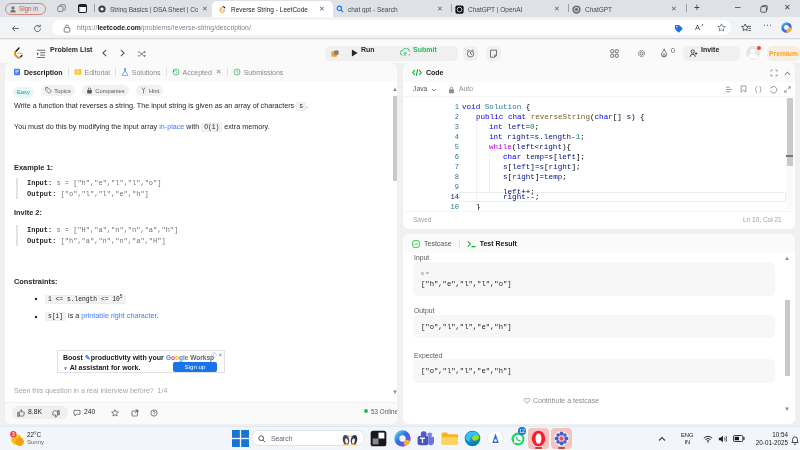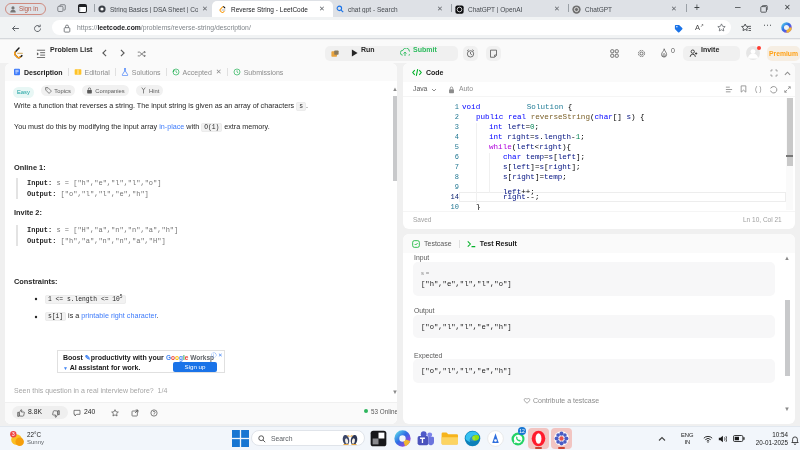--- a/index.html
+++ b/index.html
@@ -35,21 +35,21 @@
 code.ic { font-family:"Liberation Mono",monospace; font-size:6.3px; background:#f2f2f2; border:1px solid #ececec; border-radius:2px; padding:0 2px; color:#262626; }
 .exlabel { font-size:7.4px; font-weight:bold; color:#262626; }
 .expre { border-left:2px solid #e3e3e3; padding-left:9px; font-family:"Liberation Mono",monospace; font-size:7px; color:#737373; line-height:1.5; }
 .expre b { color:#262626; }
 a.lnk { color:#3e7bfa; text-decoration:none; }
 .sbthumb { position:absolute; background:#c8c9cb; border-radius:0px; }
 .sarrow { position:absolute; font-size:6px; color:#8a8a8a; line-height:1; }
 
 .cline { position:absolute; font-family:"Liberation Mono",monospace; font-size:7.6px; white-space:pre; color:#000; }
 .lnum { position:absolute; left:42px; font-family:"Liberation Mono",monospace; font-size:7px; color:#237893; text-align:right; width:14px; }
-.kw { color:#0000ff; } .ty { color:#267f99;margin-left:42px; } .fn { color:#795e26; } .ctl { color:#af00db; } .vr { color:#001080; } .nm { color:#098658; }
+.kw { color:#0000ff; } .ty { color:#267f99; } .fn { color:#795e26; } .ctl { color:#af00db; } .vr { color:#001080; } .nm { color:#098658; }
 
 .tclabel { font-size:6.8px; color:#595959; }
 .tcbox { position:absolute; left:10px; width:362px; background:#f7f7f8; border-radius:5px; }
 .tcval { font-family:"Liberation Mono",monospace; font-size:7.2px; color:#1a1a1a; }
 
 #taskbar { position:absolute; left:0; top:426px; width:800px; height:24px; background:#f2f6fb; border-top:1px solid #e2e8ef; }
 .tbicon { position:absolute; top:3px; width:17px; height:17px; display:flex; align-items:center; justify-content:center; }
 </style>
 </head>
 <body>
@@ -294,21 +294,21 @@
         <span class="chip"><svg width="7" height="7" viewBox="0 0 12 12" style="margin-right:2px">
               <rect x="2" y="5" width="8" height="6" rx="1" fill="#595959"></rect>
               <path d="M4 5 V3.5 a2 2 0 0 1 4 0 V5" fill="none" stroke="#595959" stroke-width="1.2"></path>
             </svg>Companies</span>
         <span class="chip"><svg width="7" height="7" viewBox="0 0 12 12" style="margin-right:2px">
               <path d="M3 1 L6 5 9 1 M6 5 v6" fill="none" stroke="#595959" stroke-width="1.2"></path>
             </svg>Hint</span>
       </div>
       <div class="abs para" style="left:9px;top:19px;width:376px">Write a function that reverses a string. The input string is given as an array of characters <code class="ic">s</code>.</div>
       <div class="abs para" style="left:9px;top:40px;width:376px">You must do this by modifying the input array <a class="lnk">in-place</a> with <code class="ic">O(1)</code> extra memory.</div>
-      <div class="abs exlabel" style="left:9px;top:82px">Online 1:</div>
+      <div class="abs exlabel" style="left:9px;top:82px">Example 1:</div>
       <div class="abs expre" style="left:11px;top:97px"><b>Input:</b> s = ["h","e","l","l","o"]
 <br><b>Output:</b> ["o","l","l","e","h"]</div>
       <div class="abs exlabel" style="left:9px;top:127px">Invite 2:</div>
       <div class="abs expre" style="left:11px;top:144px"><b>Input:</b> s = ["H","a","n","n","a","h"]
 <br><b>Output:</b> ["h","a","n","n","a","H"]</div>
       <div class="abs exlabel" style="left:9px;top:196px">Constraints:</div>
       <div class="abs" style="left:29px;top:216px;width:4px;height:4px;border-radius:50%;background:#262626;transform:scale(0.6)"></div>
       <div class="abs" style="left:40px;top:206px"><code class="ic">1 &lt;= s.length &lt;= 10<sup style="font-size:4.5px">5</sup></code></div>
       <div class="abs" style="left:29px;top:234px;width:4px;height:4px;border-radius:50%;background:#262626;transform:scale(0.6)"></div>
       <div class="abs para" style="left:40px;top:229px"><code class="ic">s[i]</code> is a <a class="lnk">printable right character</a>.</div>
@@ -403,21 +403,21 @@
       <div class="lnum" style="top:25px">3</div>
       <div class="lnum" style="top:35px">4</div>
       <div class="lnum" style="top:45px">5</div>
       <div class="lnum" style="top:55px">6</div>
       <div class="lnum" style="top:65px">7</div>
       <div class="lnum" style="top:75px">8</div>
       <div class="lnum" style="top:85px">9</div>
       <div class="lnum" style="top:95px;color:#0b216f">14</div>
       <div class="lnum" style="top:105px">10</div>
       <div class="cline" style="left:59px;top:5px"><span class="kw">void</span> <span class="ty">Solution</span> {</div>
-      <div class="cline" style="left:73px;top:15px"><span class="kw">public</span> <span class="kw">real</span> <span class="fn">reverseString</span>(<span class="kw">char</span>[] <span class="vr">s</span>) {</div>
+      <div class="cline" style="left:73px;top:15px"><span class="kw">public</span> <span class="kw">chat</span> <span class="fn">reverseString</span>(<span class="kw">char</span>[] <span class="vr">s</span>) {</div>
       <div class="cline" style="left:86px;top:25px"><span class="kw">int</span> <span class="vr">left</span>=<span class="nm">0</span>;</div>
       <div class="cline" style="left:86px;top:35px"><span class="kw">int</span> <span class="vr">right</span>=<span class="vr">s</span>.<span class="vr">length</span>-<span class="nm">1</span>;</div>
       <div class="cline" style="left:86px;top:45px"><span class="ctl">while</span>(<span class="vr">left</span>&lt;<span class="vr">right</span>){</div>
       <div class="cline" style="left:100px;top:55px"><span class="kw">char</span> <span class="vr">temp</span>=<span class="vr">s</span>[<span class="vr">left</span>];</div>
       <div class="cline" style="left:100px;top:65px"><span class="vr">s</span>[<span class="vr">left</span>]=<span class="vr">s</span>[<span class="vr">right</span>];</div>
       <div class="cline" style="left:100px;top:75px"><span class="vr">s</span>[<span class="vr">right</span>]=<span class="vr">temp</span>;</div>
       <div class="cline" style="left:100px;top:90px"><span class="vr">left</span>++;</div>
       <div class="cline" style="left:100px;top:95px"><span class="vr">right</span>--;</div>
       <div class="cline" style="left:73px;top:105px">}</div>
 

